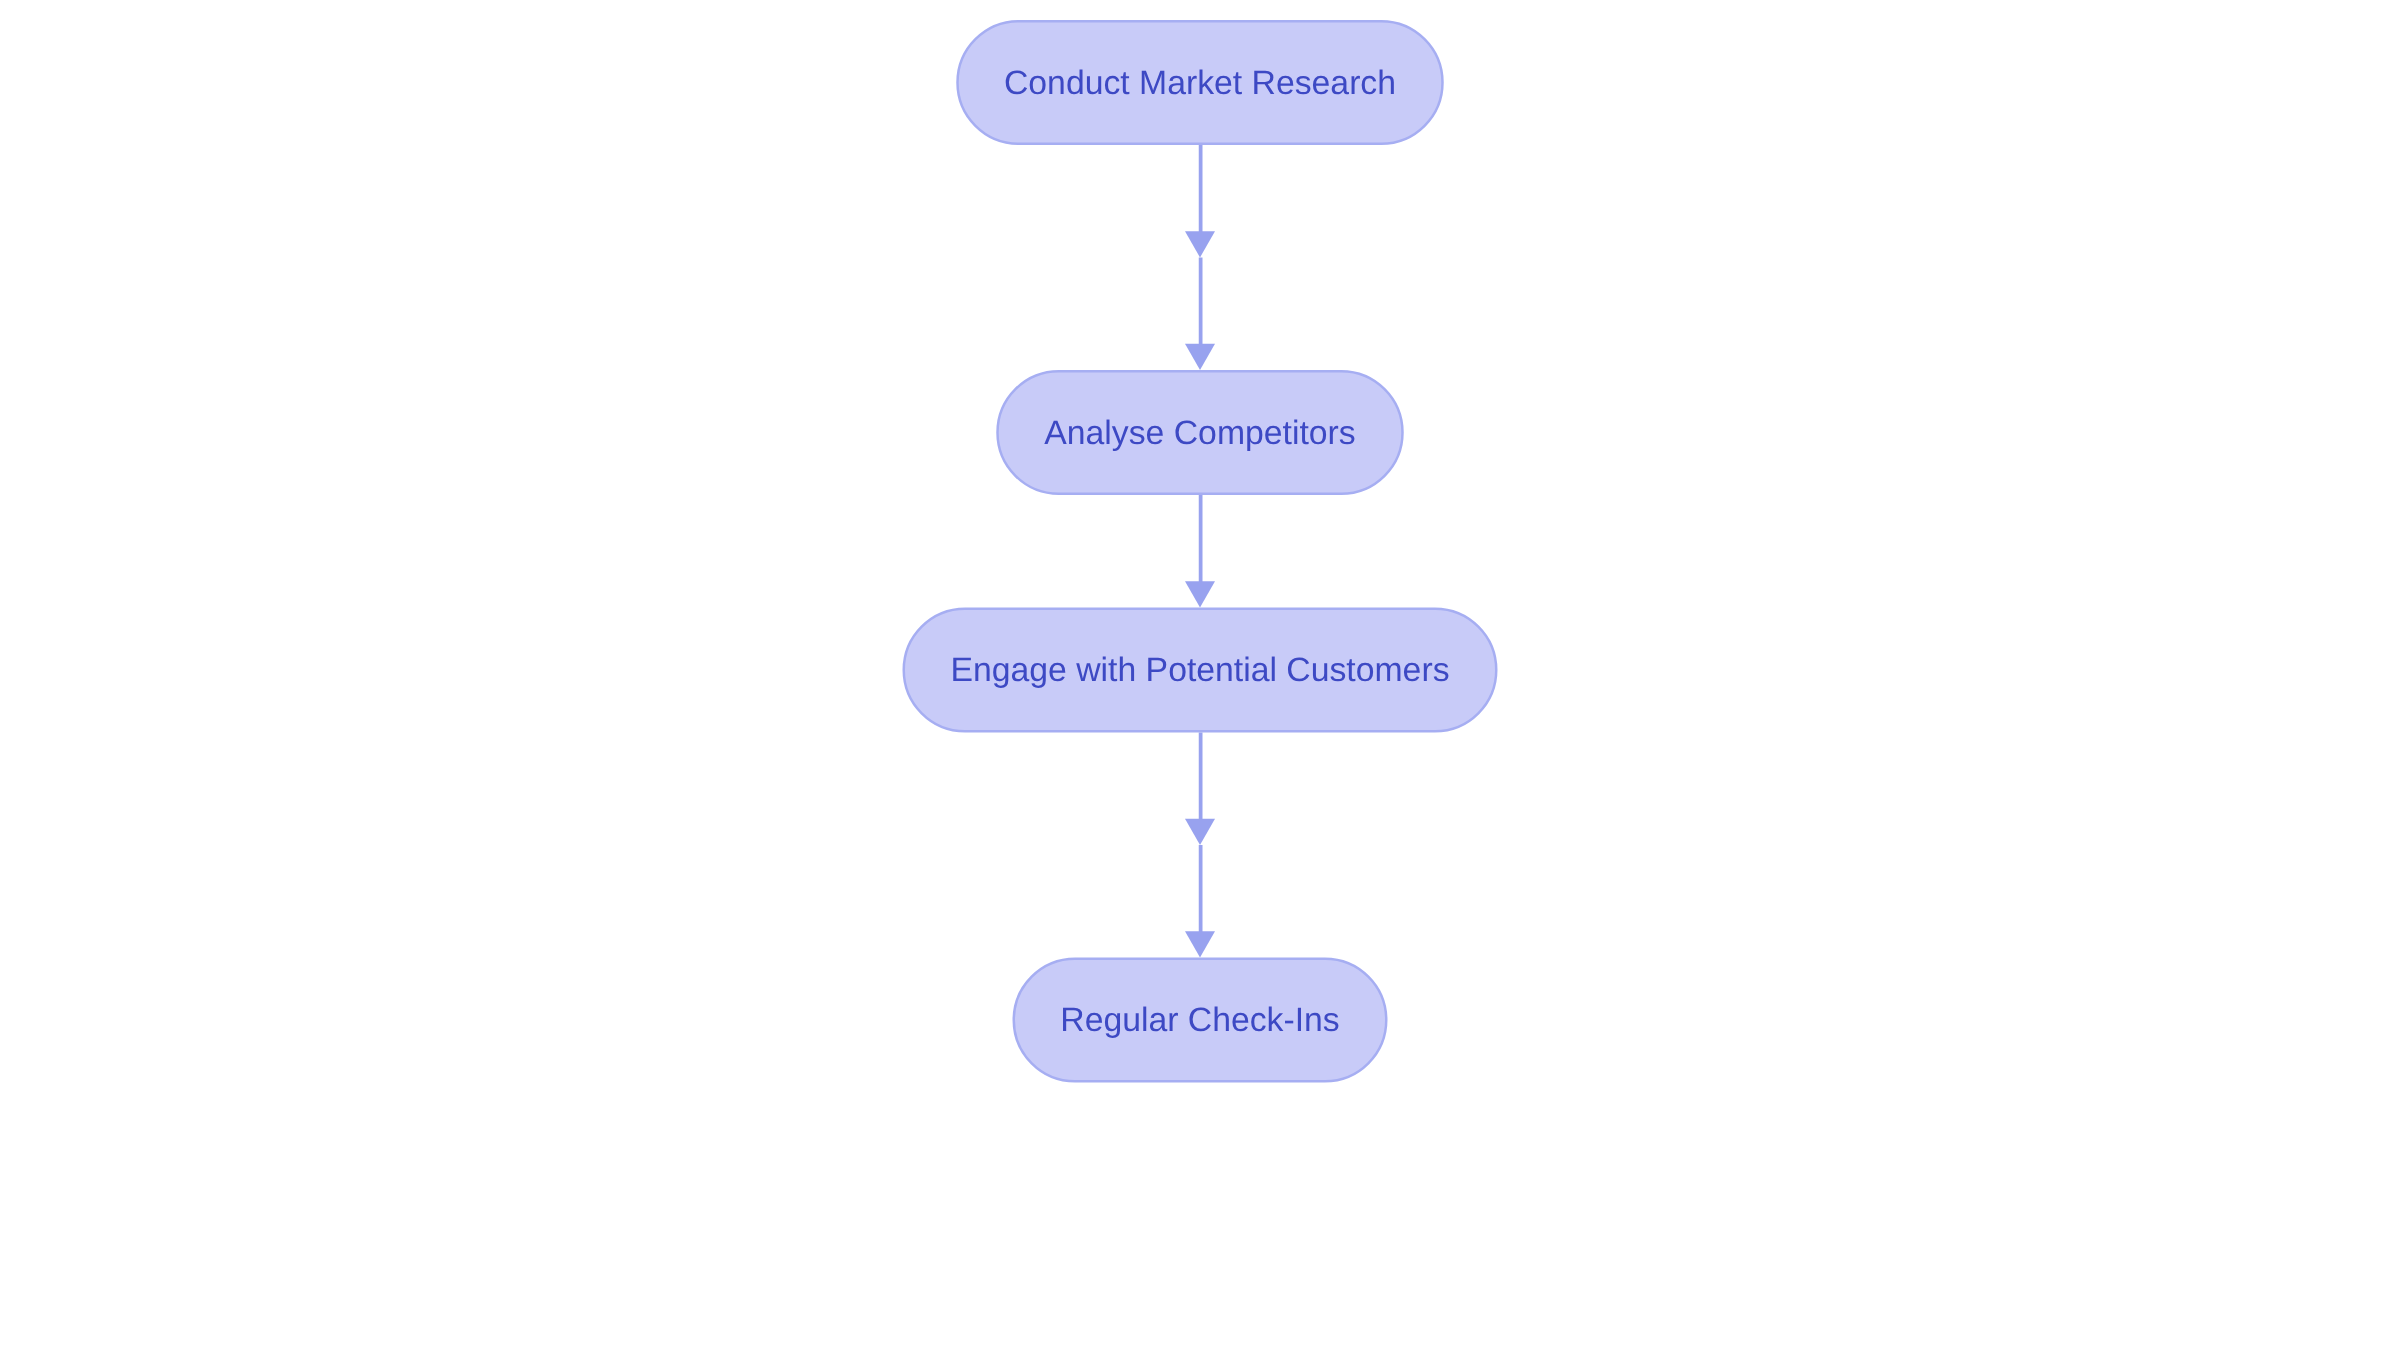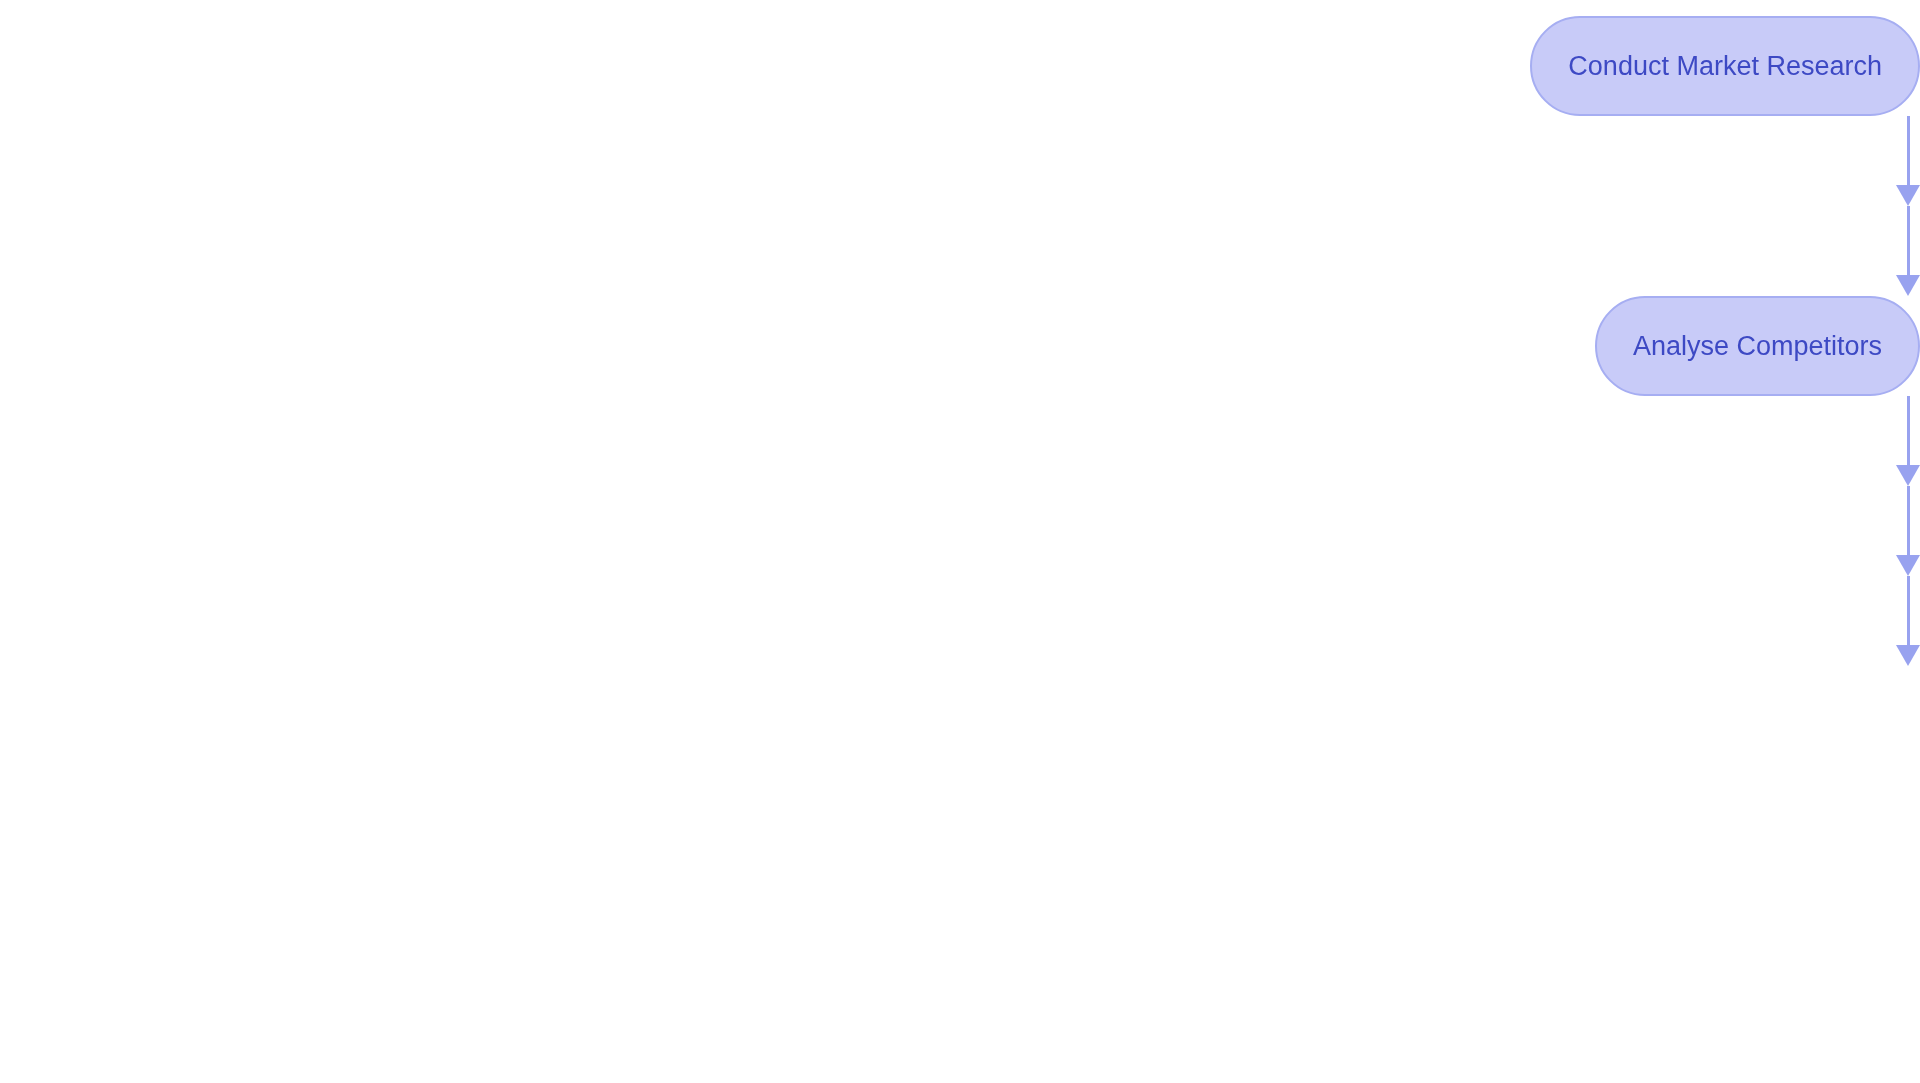--- a/index.html
+++ b/index.html
@@ -10,21 +10,21 @@
     width: 1920px;
     height: 1083px;
     background: var(--bg, #ffffff);
     font-family: "Liberation Sans", sans-serif;
     overflow: hidden;
   }
   .flowchart {
     width: 1920px;
     display: flex;
     flex-direction: column;
-    align-items: flex-end;
+    align-items: center;
     padding-top: 16px;
     box-sizing: border-box;
   }
   .node {
     box-sizing: border-box;
     height: 100px;
     min-width: 280px;
     padding: 0 36px;
     display: flex;
     align-items: center;
@@ -78,21 +78,27 @@
       <div class="arrow-line"></div>
       <div class="arrow-head"></div>
     </div>
     <div class="node">
       <span class="node-label">Analyse Competitors</span>
     </div>
     <div class="connector">
       <div class="arrow-line"></div>
       <div class="arrow-head"></div>
     </div>
+    <div class="node">
+      <span class="node-label">Engage with Potential Customers</span>
+    </div>
     <div class="connector">
       <div class="arrow-line"></div>
       <div class="arrow-head"></div>
     </div>
     <div class="connector">
       <div class="arrow-line"></div>
       <div class="arrow-head"></div>
     </div>
+    <div class="node">
+      <span class="node-label">Regular Check-Ins</span>
+    </div>
   </div>
 
 </body></html>

